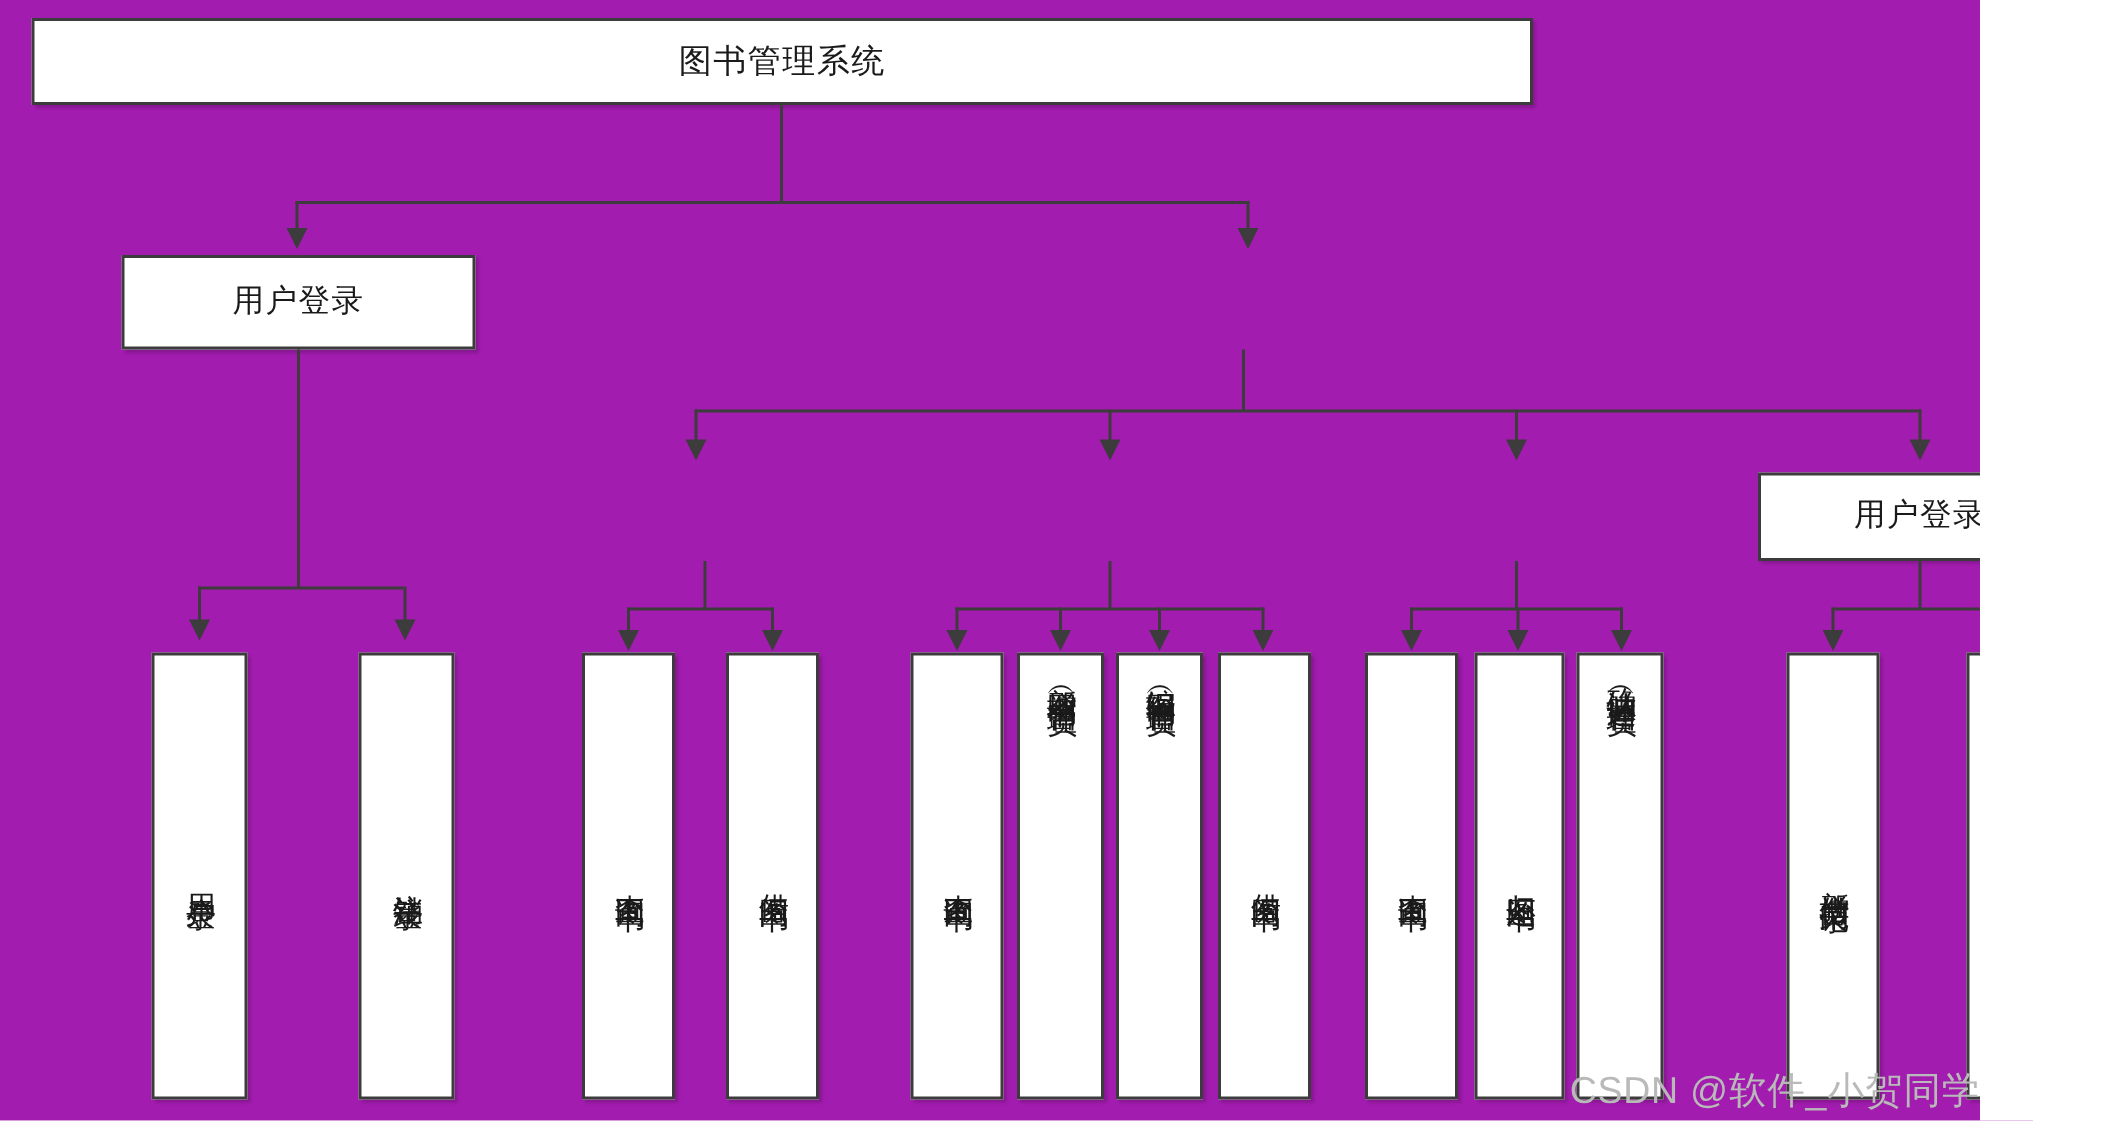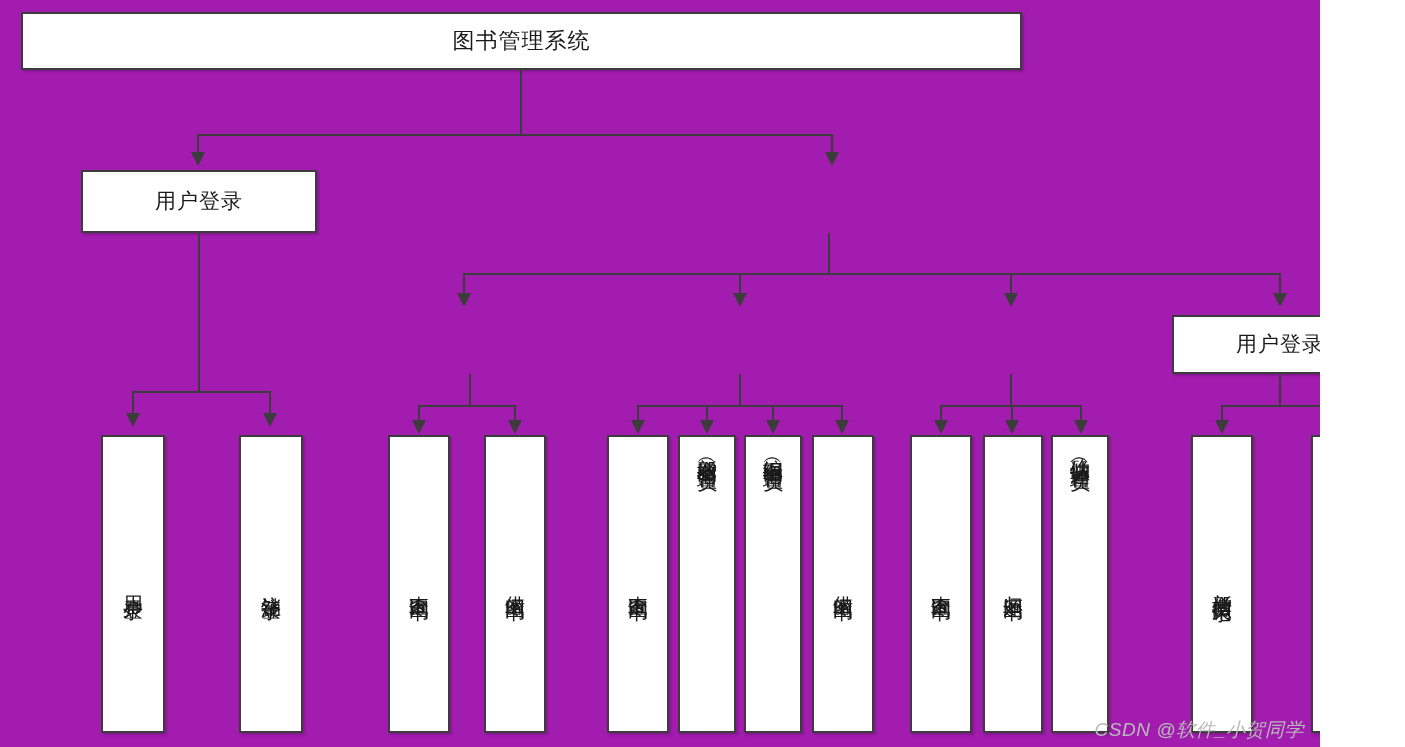--- a/index.html
+++ b/index.html
@@ -68,27 +68,26 @@
   .arrow {
     position: absolute;
     width: 0;
     height: 0;
     border-left: 7px solid transparent;
     border-right: 7px solid transparent;
     border-top: 14px solid #3c3c3c;
   }
   .watermark {
     position: absolute;
-    right: 16px;
+    right: 0;
     bottom: 4px;
-    font-size: 19px;
+    font-size: 25px;
     color: #b9b9b9;
     white-space: nowrap;
     letter-spacing: 0.5px;
-    font-style: italic;
   }
 </style>
 </head>
 <body>
 
 <div id="canvas">
 
   <div class="node root horiz" style="left:21px; top:12px; width:1001px; height:58px;">
     <span class="label">图书管理系统</span>
   </div>

